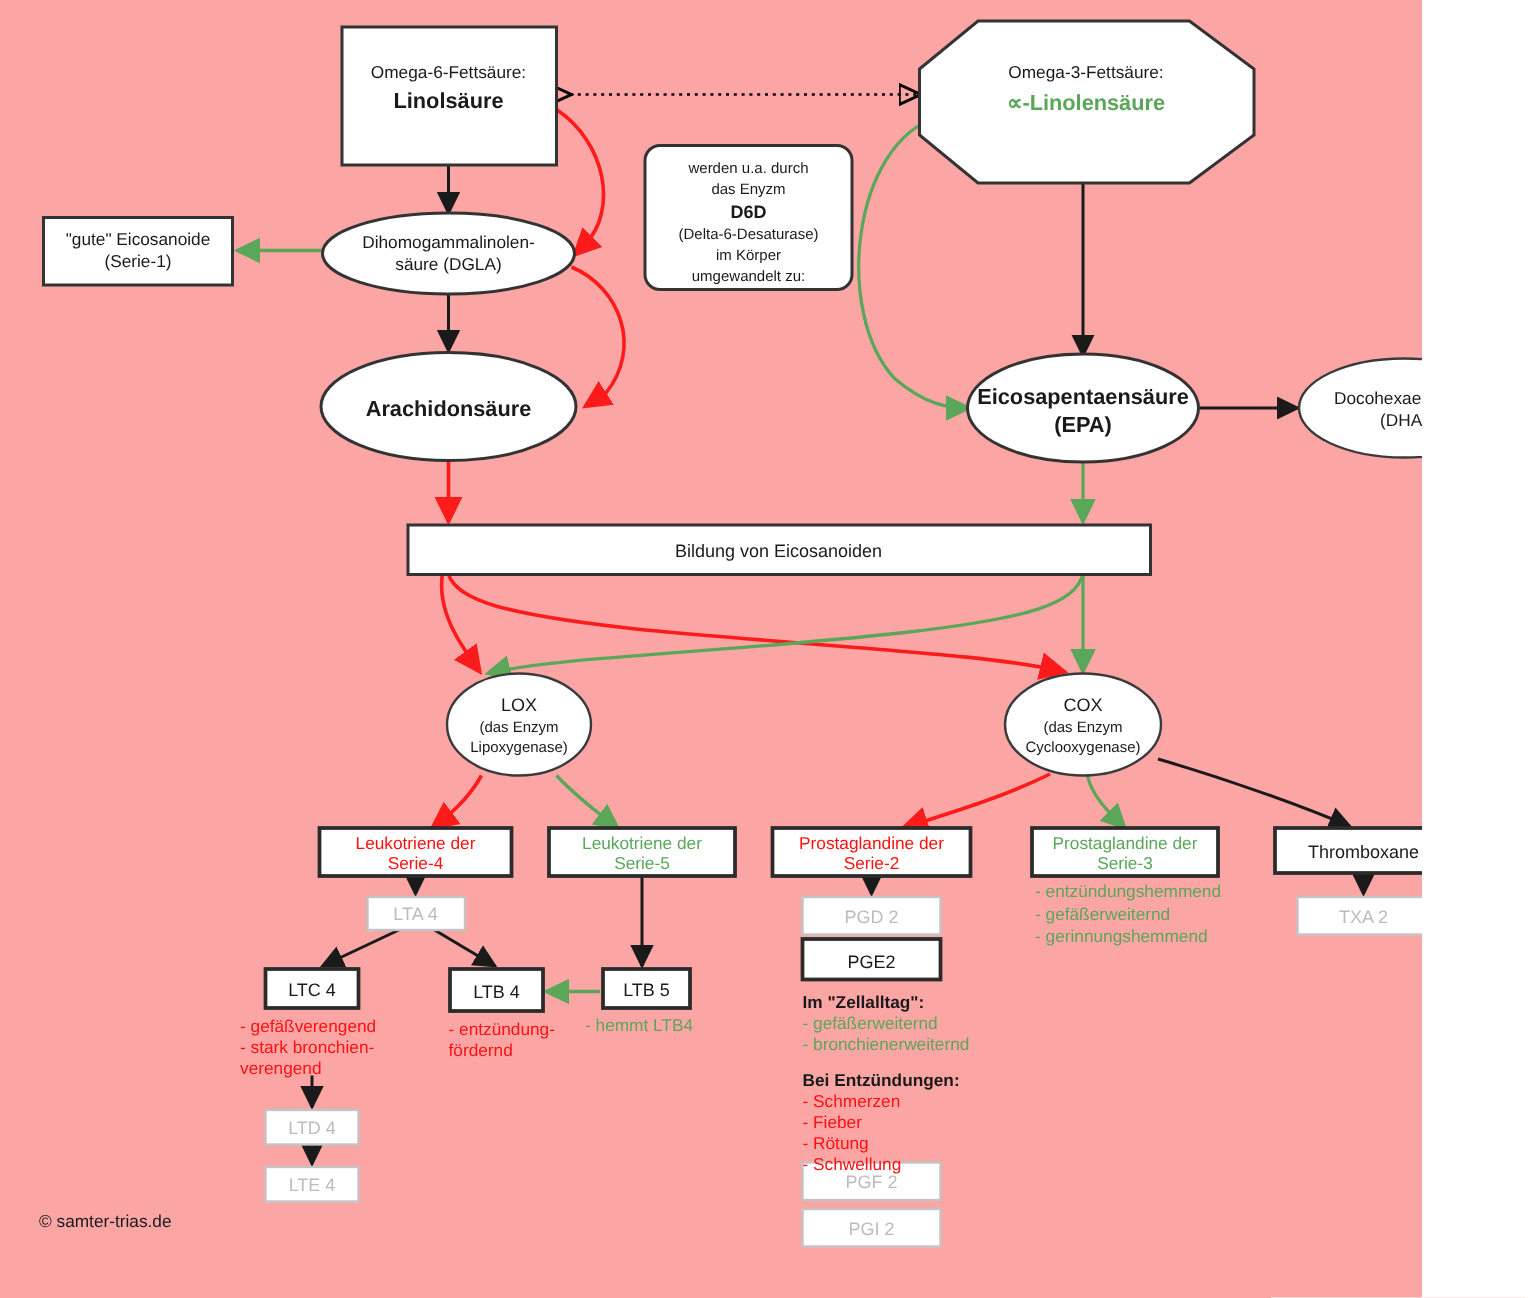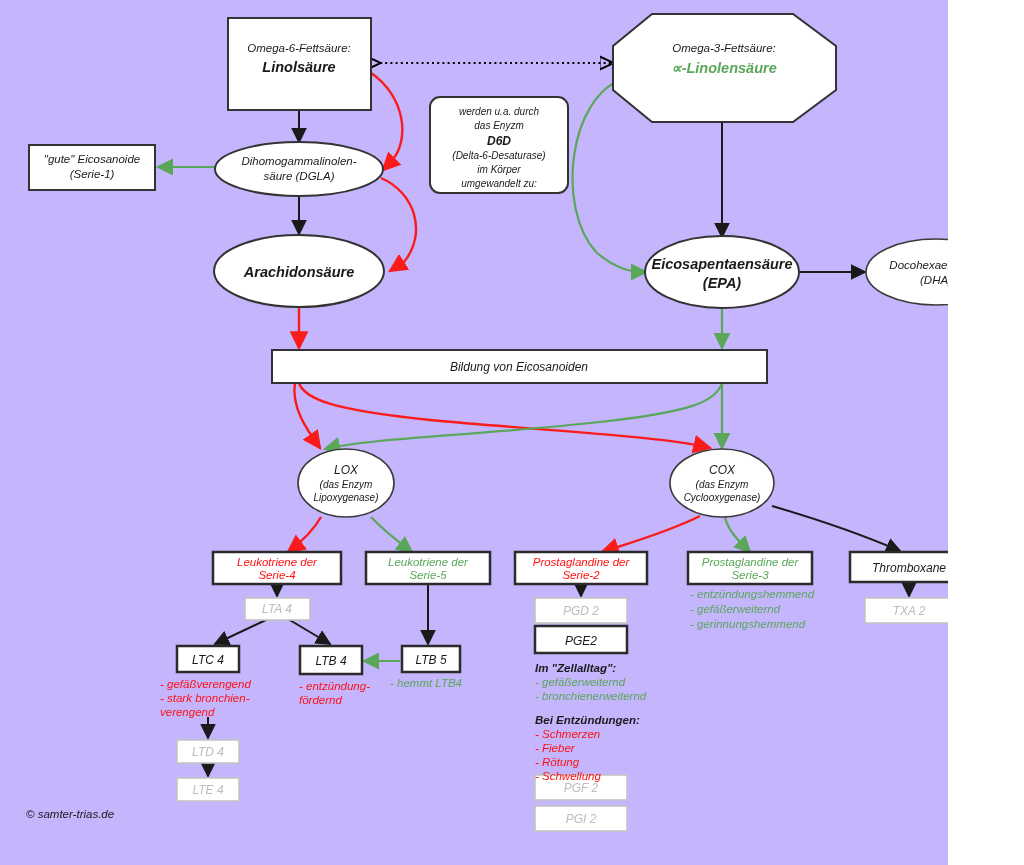--- a/index.html
+++ b/index.html
@@ -7,23 +7,22 @@
     padding: 0;
     background: #ffffff;
   }
   body {
     font-family: "Liberation Sans", sans-serif;
   }
   #canvas {
     position: relative;
     width: 948px;
     height: 865px;
-    background: #c4b5fd;
+    background: #fca5a5;
     overflow: hidden;
-    font-style: italic;
   }
   svg.layer {
     position: absolute;
     top: 0;
     left: 0;
     width: 1024px;
     height: 865px;
   }
   text {
     font-family: "Liberation Sans", sans-serif;

